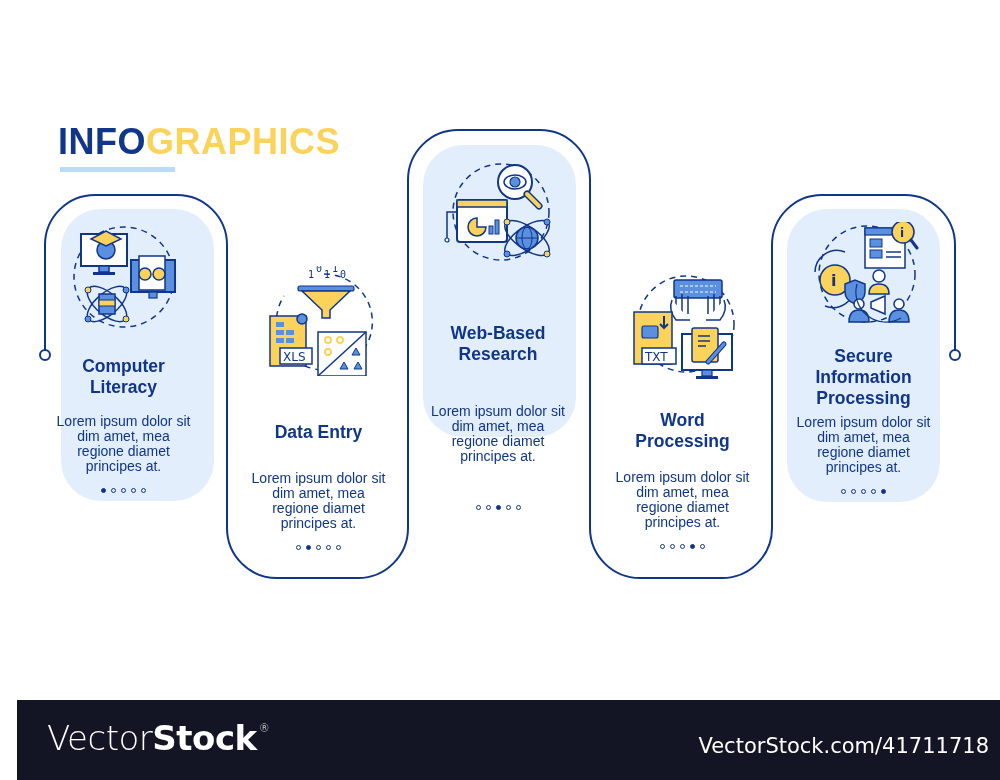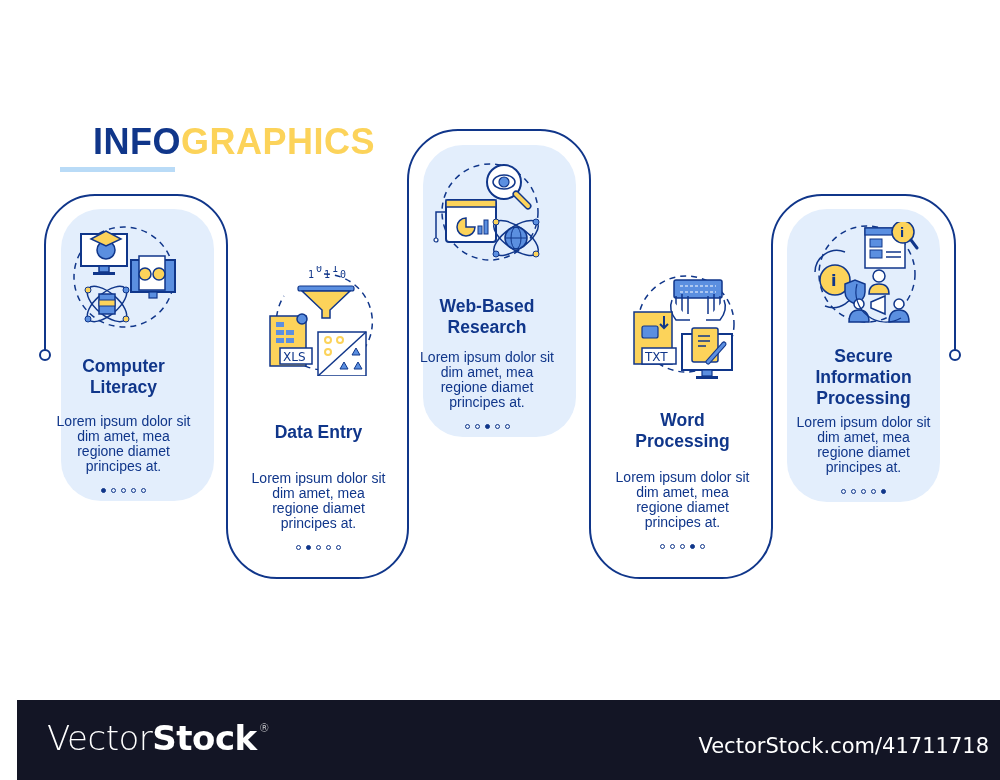--- a/index.html
+++ b/index.html
@@ -1,20 +1,20 @@
 <!DOCTYPE html>
 <html><head>
 <meta charset="utf-8">
 <style>
   * { box-sizing: border-box; margin: 0; padding: 0; }
   html, body { width: 1000px; height: 780px; background: #ffffff; overflow: hidden; }
   body { position: relative; font-family: "Liberation Sans", "DejaVu Sans", sans-serif; color: #10368a; }
 
   .header { position: absolute; left: 58px; top: 122px; }
-  .title { font-size: 36px; font-weight: bold; letter-spacing: 0.5px; line-height: 40px; margin-left: 35px; }
+  .title { font-size: 36px; font-weight: bold; letter-spacing: 0.5px; line-height: 40px; }
   .title .a { color: #10368a; }
   .title .b { color: #fcd35a; }
   .underline { position: absolute; left: 2px; top: 45px; width: 115px; height: 5px; background: #b9dbf7; }
 
   svg.frame { position: absolute; left: 0; top: 0; }
 
   .card-inner { position: absolute; background: #e3eefc; border-radius: 40px; }
 
   .card { position: absolute; display: flex; flex-direction: column; align-items: center; text-align: center; }
   .card .icon { position: relative; width: 110px; height: 110px; }
@@ -124,21 +124,21 @@
   <div class="desc" style="margin-top:28px;">Lorem ipsum dolor sit dim amet, mea regione diamet principes at.</div>
   <div class="dots">
     <span class="dot"></span>
     <span class="dot on"></span>
     <span class="dot"></span>
     <span class="dot"></span>
     <span class="dot"></span>
   </div>
 </div>
 
-<div class="card" style="left:423px; top:160px; width:128px;">
+<div class="card" style="left:434px; top:160px; width:128px;gap:27px;">
   <div class="icon">
     <svg width="110" height="110" viewBox="0 0 110 110">
       <circle cx="58" cy="52" r="48" fill="none" stroke="#10368a" stroke-width="1.5" stroke-dasharray="6 5"></circle>
       <circle cx="72" cy="22" r="17" fill="#fff" stroke="#10368a" stroke-width="2"></circle>
       <ellipse cx="72" cy="22" rx="11" ry="7" fill="#fff" stroke="#10368a" stroke-width="1.5"></ellipse>
       <circle cx="72" cy="22" r="5" fill="#5b8fe0" stroke="#10368a" stroke-width="1.2"></circle>
       <line x1="84" y1="34" x2="96" y2="46" stroke="#10368a" stroke-width="7" stroke-linecap="round"></line>
       <line x1="84" y1="34" x2="96" y2="46" stroke="#fcd35a" stroke-width="4" stroke-linecap="round"></line>
       <rect x="14" y="40" width="50" height="42" rx="3" fill="#fff" stroke="#10368a" stroke-width="2"></rect>
       <rect x="14" y="40" width="50" height="7" fill="#fcd35a" stroke="#10368a" stroke-width="1.5"></rect>

